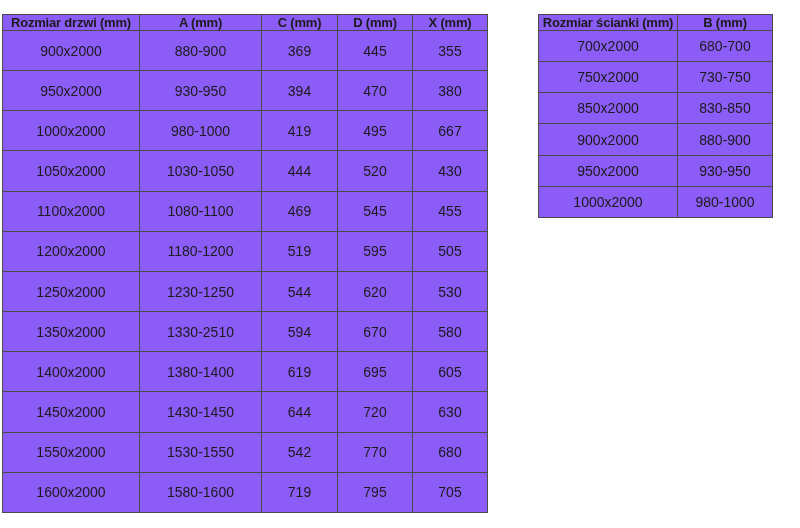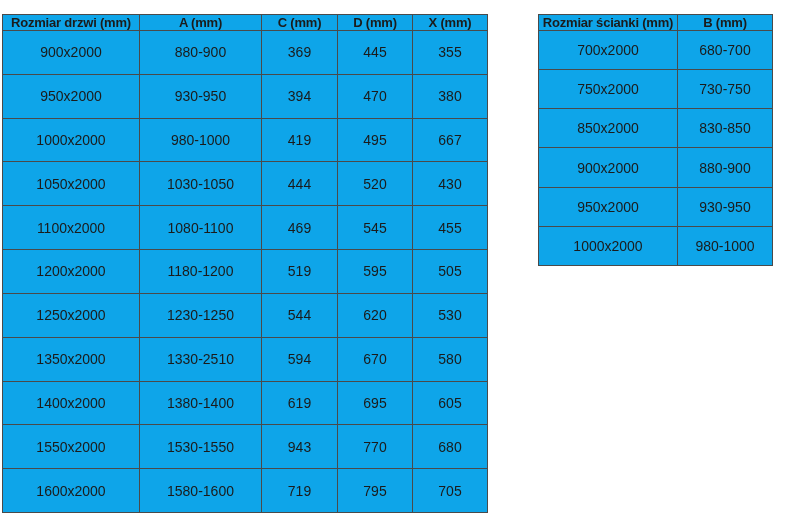--- a/index.html
+++ b/index.html
@@ -11,21 +11,21 @@
   }
   .canvas {
     position: relative;
     width: 800px; height: 528px;
     background: #ffffff;
   }
   table.spec {
     position: absolute;
     border-collapse: collapse;
     table-layout: fixed;
-    background: #0ea5e9;
+    background: #8b5cf6;
   }
   table.spec th, table.spec td {
     border: 1px solid #4a4a4a;
     text-align: center;
     vertical-align: middle;
     color: #1b1b1b;
     overflow: hidden;
     white-space: nowrap;
   }
   table.spec td {
@@ -36,21 +36,21 @@
     font-size: 13px;
     font-weight: 700;
     letter-spacing: -0.2px;
   }
   #doors-table {
     left: 2px; top: 14px;
     width: 485px; height: 499px;
   }
   #walls-table {
     left: 538px; top: 14px;
-    width: 234px; height: 252px;
+    width: 234px; height: 204px;
   }
 </style>
 </head>
 <body>
 
 <div class="canvas">
 
   <table class="spec" id="doors-table">
     <colgroup>
       <col style="width:137px">
@@ -126,23 +126,30 @@
           <td>580</td>
         </tr>
         <tr>
           <td>1400x2000</td>
           <td>1380-1400</td>
           <td>619</td>
           <td>695</td>
           <td>605</td>
         </tr>
         <tr>
+          <td>1450x2000</td>
+          <td>1430-1450</td>
+          <td>644</td>
+          <td>720</td>
+          <td>630</td>
+        </tr>
+        <tr>
           <td>1550x2000</td>
           <td>1530-1550</td>
-          <td>943</td>
+          <td>542</td>
           <td>770</td>
           <td>680</td>
         </tr>
         <tr>
           <td>1600x2000</td>
           <td>1580-1600</td>
           <td>719</td>
           <td>795</td>
           <td>705</td>
         </tr>

